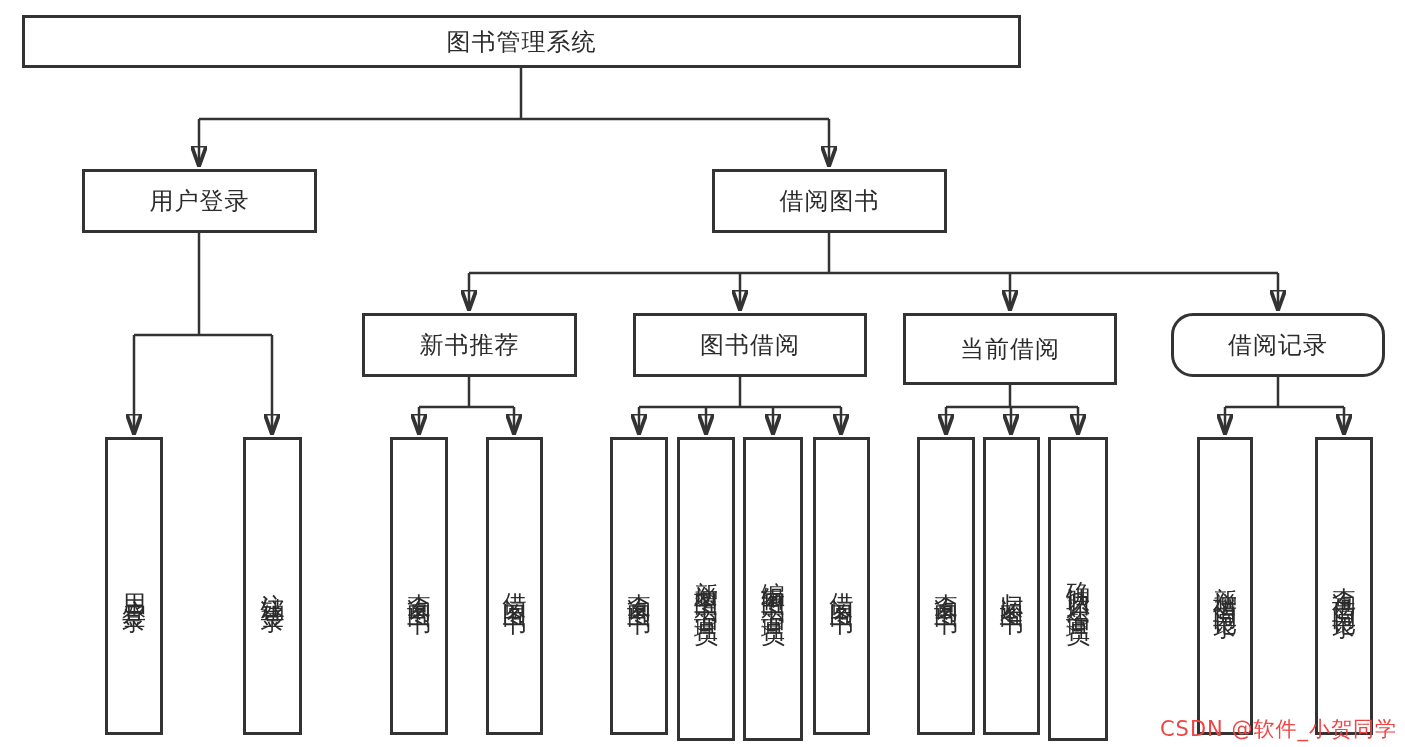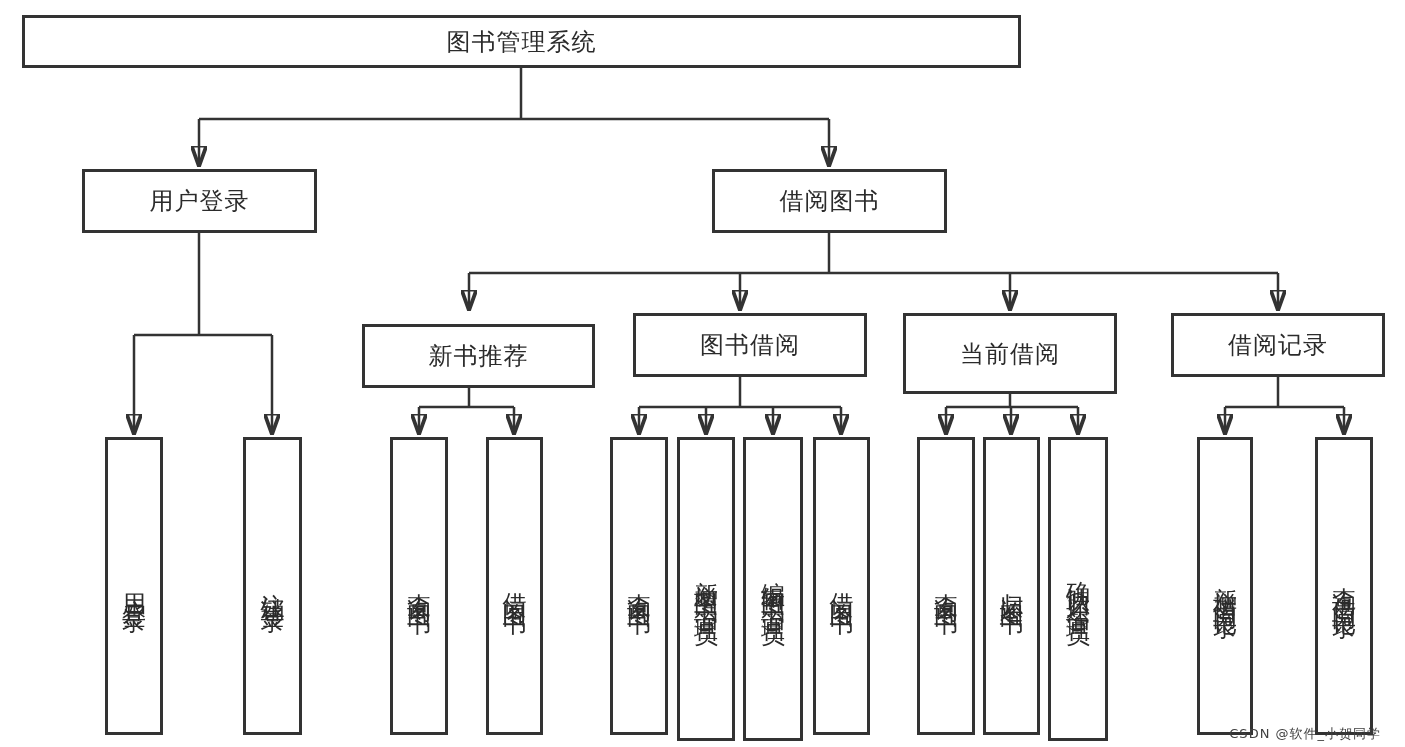--- a/index.html
+++ b/index.html
@@ -23,34 +23,34 @@
   }
   .h{font-size:24px;line-height:1;letter-spacing:1px;}
   .v{
     writing-mode:vertical-rl;
     font-size:24px;
     letter-spacing:6px;
     line-height:1;
   }
   .watermark{
     position:absolute;
-    right:24px;bottom:4px;
-    font-size:13px;
-    color:#404040;
+    right:8px;bottom:4px;
+    font-size:21px;
+    color:#ef4444;
     letter-spacing:1px;
     white-space:nowrap;
   }
   
   .b-root{left:22px;top:15px;width:999px;height:53px;}
   .b-l2a{left:82px; top:169px;width:235px;height:64px;}
   .b-l2b{left:712px;top:169px;width:235px;height:64px;}
-  .b-l3a{left:362px; top:324px;width:233px;height:64px;}
+  .b-l3a{left:362px; top:313px;width:215px;height:64px;}
   .b-l3b{left:633px; top:313px;width:234px;height:64px;}
-  .b-l3c{left:903px; top:313px;width:214px;height:81px;}
-  .b-l3d{left:1171px;top:313px;width:214px;height:64px;}
+  .b-l3c{left:903px; top:313px;width:214px;height:72px;}
+  .b-l3d{left:1171px;top:313px;width:214px;height:64px;border-radius:22px;}
   .leaf{top:437px;height:298px;width:58px;}
   .leaf.tall{height:304px;}
   .b-f01{left:105px;}
   .b-f02{left:243px;width:59px;}
   .b-f03{left:390px;}
   .b-f04{left:486px;width:57px;}
   .b-f05{left:610px;}
   .b-f06{left:677px;}
   .b-f07{left:743px;width:60px;}
   .b-f08{left:813px;width:57px;}

